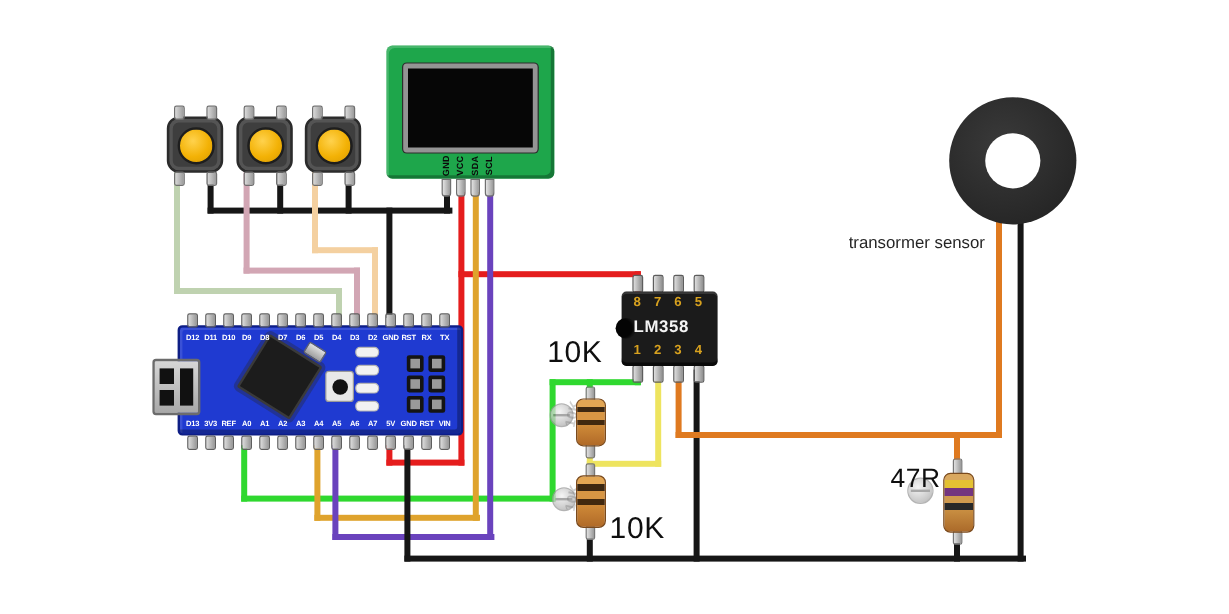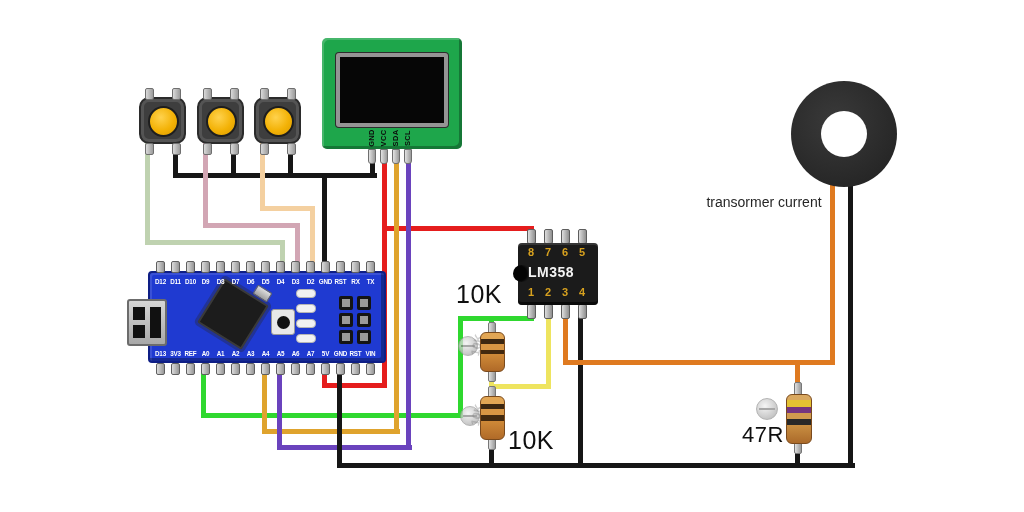--- a/index.html
+++ b/index.html
@@ -290,18 +290,18 @@
   <i class="rlead" style="left:794px;top:382px;height:14px"></i>
   <i class="rlead" style="left:794px;top:442px;height:12px"></i>
   <div class="rbody r47" style="left:786px;top:394px;width:26px;height:50px"></div>
 
   <div class="donut">
     <div class="hole"></div>
   </div>
 
   <span class="biglbl" style="left:456px;top:280px">10K</span>
   <span class="biglbl" style="left:508px;top:426px">10K</span>
-  <span class="biglbl" style="left:742px;top:422px;font-size:22px">47R</span>
+  <span class="biglbl" style="left:742px;top:386px;font-size:22px">47R</span>
   <div class="sensorlbl">
-    <div style="position:static">transormer current</div>
+    <div style="position:static">transormer sensor</div>
   </div>
 
 </div>
 
 </body></html>

